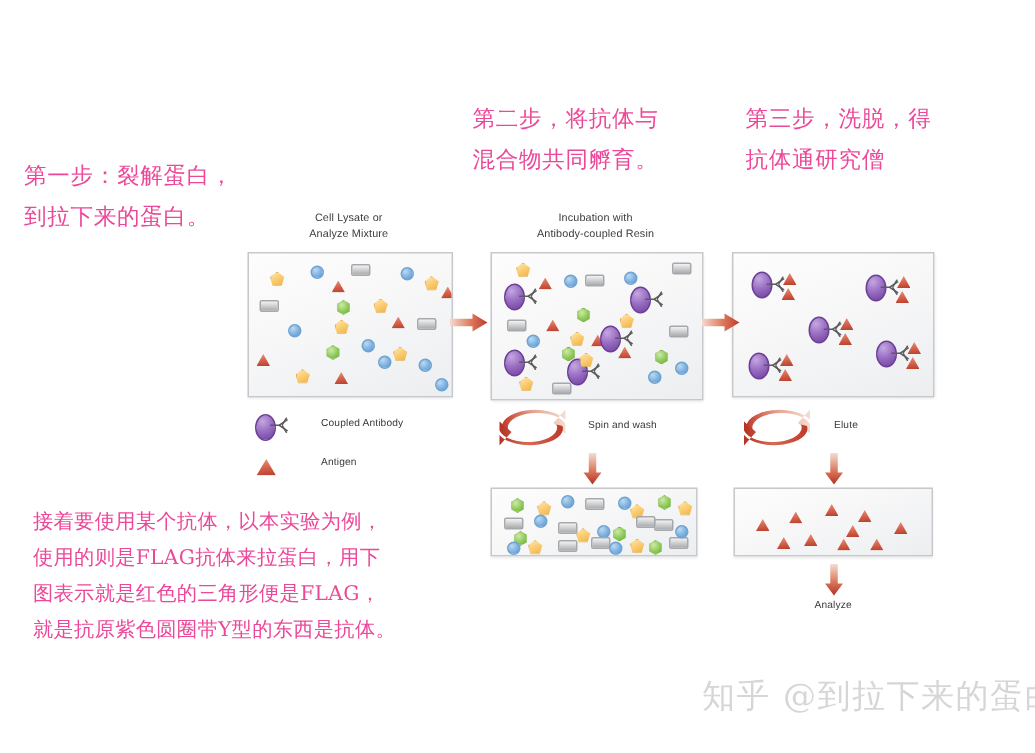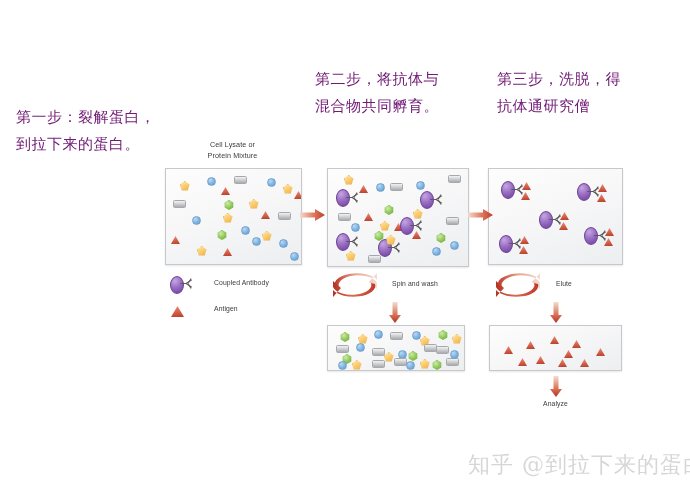--- a/index.html
+++ b/index.html
@@ -7,21 +7,21 @@
     width:690px;height:502px;position:relative;overflow:hidden;
     background:#ffffff;
     font-family:"Liberation Sans","DejaVu Sans",sans-serif;
   }
   #stage{position:absolute;inset:0;}
 
   
   .cn{
     position:absolute;
     font-family:"DejaVu Serif","Liberation Serif",serif;
-    color:#701a75;
+    color:#ec4899;
     font-size:15px;
     line-height:27px;
     white-space:pre;
     letter-spacing:0.5px;
   }
   .cn.small{font-size:13.5px;line-height:24px;letter-spacing:0.2px;}
 
   #step1-text{left:16px;top:104px;}
   #step2-text{left:315px;top:66px;}
   #step3-text{left:497px;top:66px;}
@@ -153,25 +153,31 @@
 <body>
 
 <div id="stage">
 
   <div class="cn" id="step1-text">第一步：裂解蛋白，
 到拉下来的蛋白。</div>
   <div class="cn" id="step2-text">第二步，将抗体与
 混合物共同孵育。</div>
   <div class="cn" id="step3-text">第三步，洗脱，得
 抗体通研究僧</div>
+  <div class="cn small" id="explain-text">接着要使用某个抗体，以本实验为例，
+使用的则是FLAG抗体来拉蛋白，用下
+图表示就是红色的三角形便是FLAG，
+就是抗原紫色圆圈带Y型的东西是抗体。</div>
 
   <div id="watermark">知乎 @到拉下来的蛋白</div>
 
   <div class="panel-head" id="head1">Cell Lysate or
-Protein Mixture</div>
+Analyze Mixture</div>
+  <div class="panel-head" id="head2">Incubation with
+Antibody-coupled Resin</div>
 
   <div class="panel" id="panel-lysate">
       <div class="sh pent-orange" style="left: 14px; top: 12px;"></div>
       <div class="sh circle-blue" style="left: 41px; top: 8px;"></div>
       <div class="sh tri-red" style="left: 55px; top: 18px;"></div>
       <div class="sh rect-gray" style="left: 68px; top: 7px;"></div>
       <div class="sh circle-blue" style="left: 101px; top: 9px;"></div>
       <div class="sh pent-orange" style="left: 117px; top: 15px;"></div>
       <div class="sh tri-red" style="left: 128px; top: 22px;"></div>
       <div class="sh rect-gray" style="left: 7px; top: 31px;"></div>

